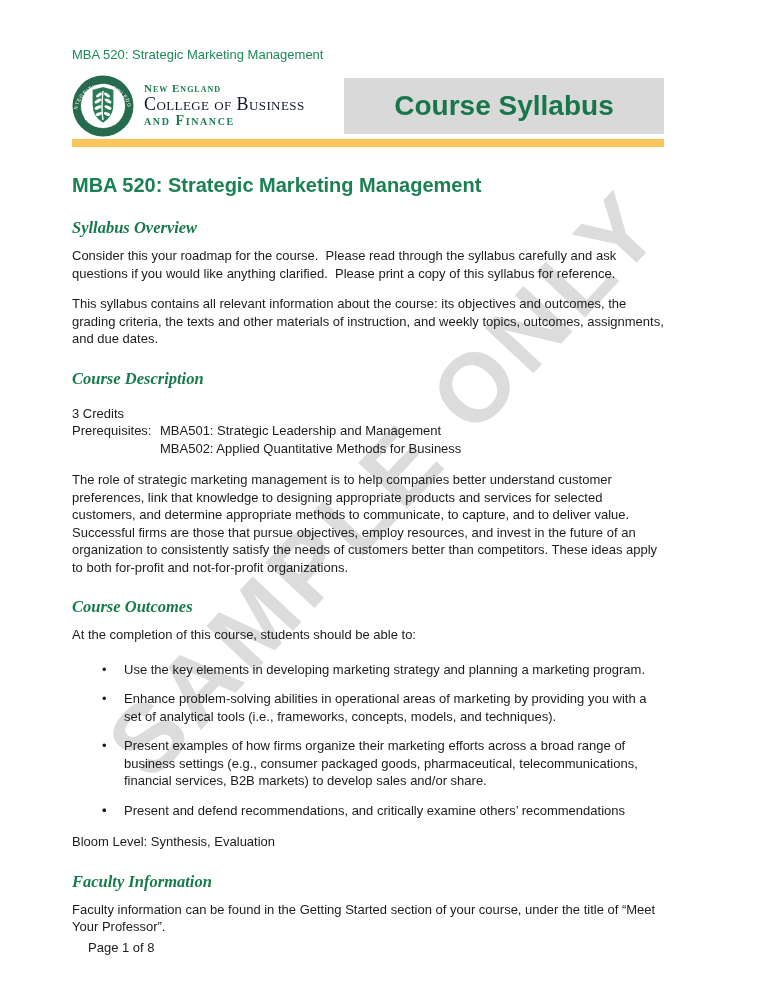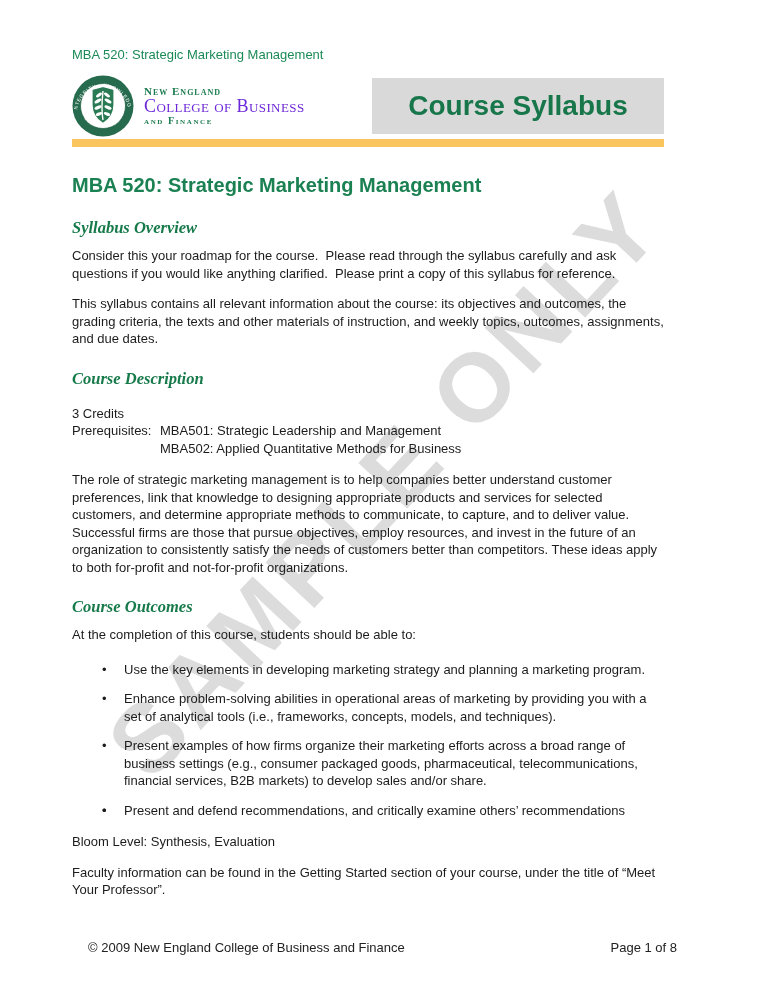--- a/index.html
+++ b/index.html
@@ -44,25 +44,25 @@
   }
   .seal{flex:0 0 62px;height:62px;}
   .wordmark{
     margin-left:10px;
     text-align:left;
     font-family:"Liberation Serif","DejaVu Serif",serif;
     font-variant:small-caps;
     line-height:1.05;
   }
   .wordmark .l1{font-size:11px;font-weight:bold;color:#1e7c4f;letter-spacing:1px;}
-  .wordmark .l2{font-size:18px;color:#6d28d9;letter-spacing:.4px;}
-  .wordmark .l3{font-size:10px;font-weight:bold;color:#1e7c4f;letter-spacing:1.6px;}
+  .wordmark .l2{font-size:18px;color:#0f172a;letter-spacing:.4px;}
+  .wordmark .l3{font-size:14px;font-weight:bold;color:#1e7c4f;letter-spacing:1.6px;}
   .banner{
     margin-left:auto;
-    width:292px;height:56px;
+    width:320px;height:56px;
     background:#d9d9d9;
     display:flex;align-items:center;justify-content:center;
     font-size:28px;font-weight:bold;
     color:#17774a;
   }
   .gold-rule{
     height:8px;
     background:#fbc55d;
     margin-top:2px;
   }
@@ -200,22 +200,22 @@
         <span class="dot">•</span>
       </li>
       <li>
         <span class="dot">•</span>
         <span>Present and defend recommendations, and critically examine others’ recommendations</span>
       </li>
     </ul>
 
     <p>Bloom Level: Synthesis, Evaluation</p>
 
+    <h2>Faculty Information</h2>
     <p>Faculty information can be found in the Getting Started section of your course, under the title of “Meet Your Professor”.</p>
 
   </div>
 
   <div class="footer">
-    <span>© 2009 New England College of Business and Finance</span>
     <span>Page 1 of 8</span>
   </div>
 
 </div>
 
 </body></html>

